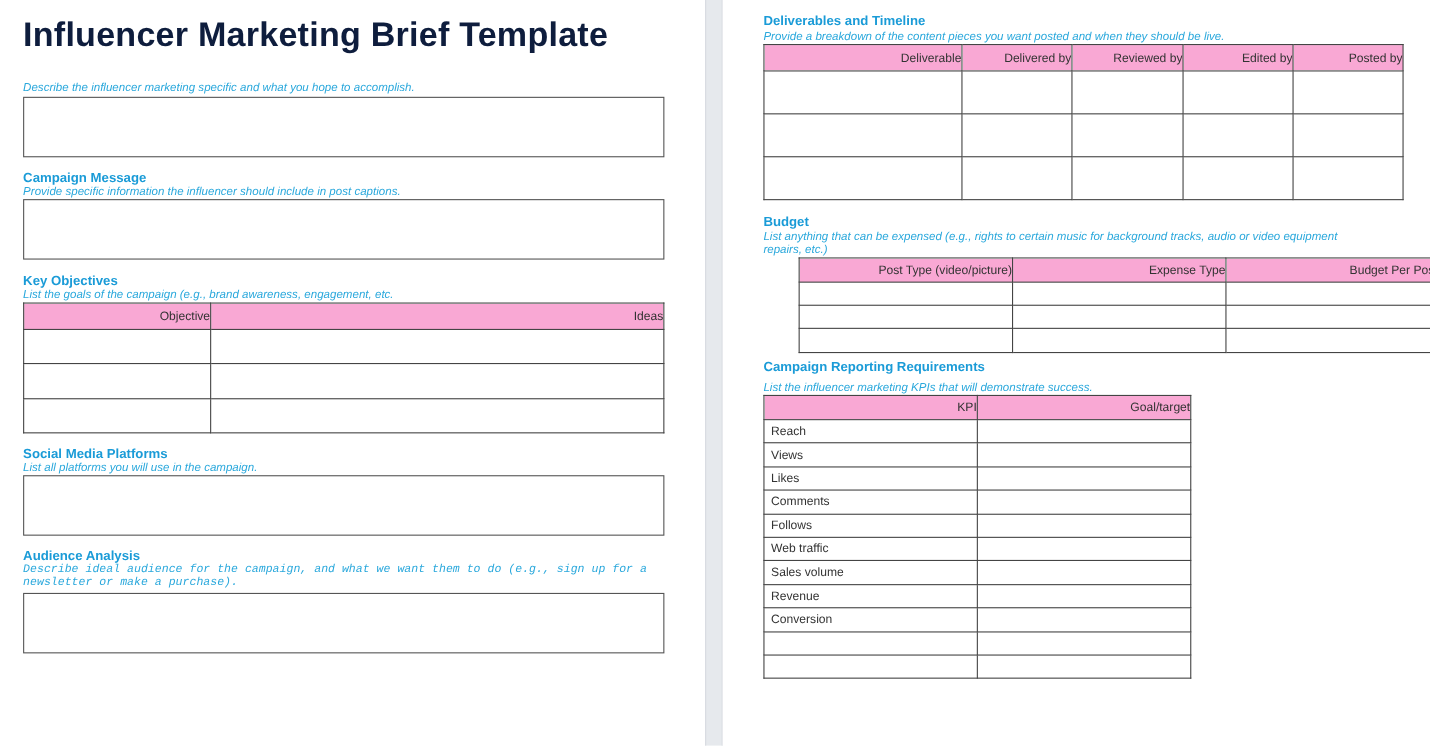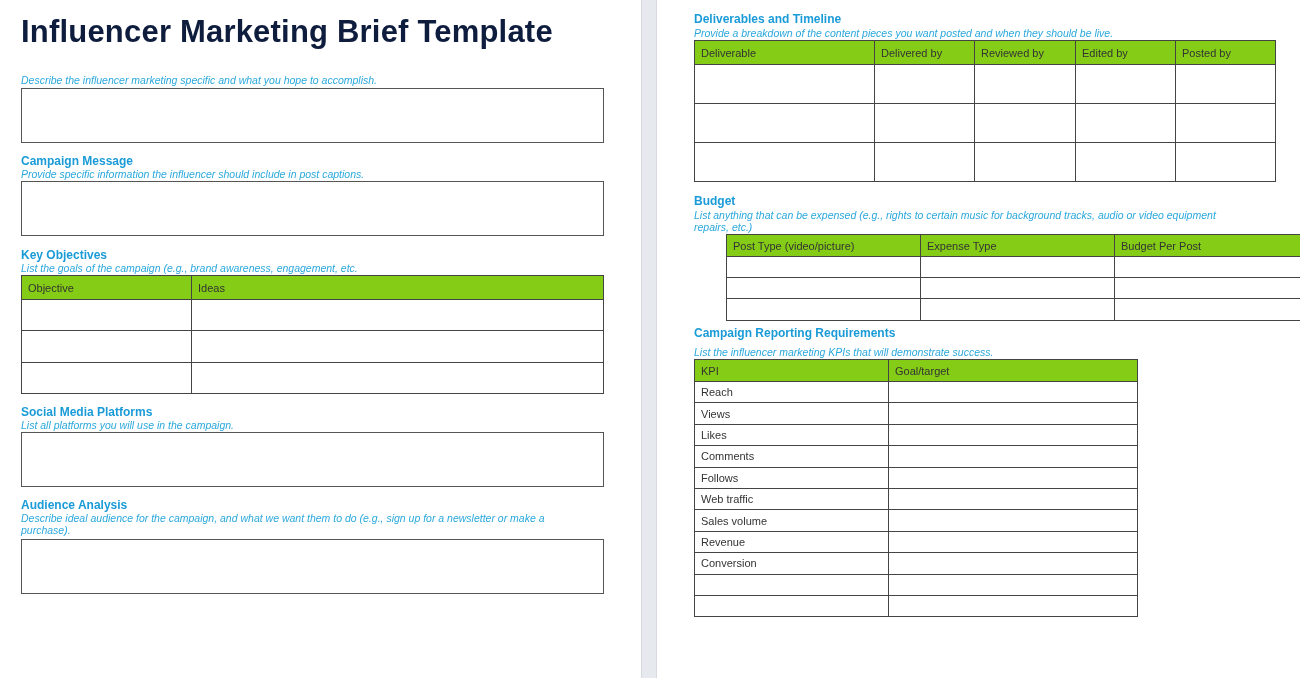--- a/index.html
+++ b/index.html
@@ -9,21 +9,21 @@
   .page-left { left: 0; width: 641px; }
   .page-right { left: 657px; width: 643px; }
   .gutter { position: absolute; left: 641px; top: 0; width: 16px; height: 678px; background: #e6e9ed;
             border-left: 1px solid #d7dbe0; border-right: 1px solid #d7dbe0; }
   .doc-title { position: absolute; left: 21px; top: 14px; font-size: 31px; font-weight: bold; color: #0e1d3d; letter-spacing: 0.2px; white-space: nowrap; }
   .sec-head { position: absolute; font-size: 12px; font-weight: bold; color: #1a9bd7; white-space: nowrap; }
   .sec-desc { position: absolute; font-size: 10.5px; font-style: italic; color: #2aa8dc; line-height: 12px; }
   .box { position: absolute; border: 1px solid #555; background: #fff; }
   table.grid { position: absolute; border-collapse: collapse; table-layout: fixed; }
   table.grid th, table.grid td { border: 1px solid #444; font-size: 11px; color: #333; text-align: left; padding: 0 0 0 6px; font-weight: normal; vertical-align: middle; white-space: nowrap; overflow: hidden; }
-  table.grid th { background: #84cc16; }
+  table.grid th { background: #f9a8d4; text-align: right; }
 </style>
 </head>
 <body>
 
 <div class="page page-left">
   <div class="doc-title">Influencer Marketing Brief Template</div>
 
   <div class="sec-head" style="left:21px; top:60px;margin-top:36px;">Overall Campaign Goal</div>
   <div class="sec-desc" style="left:21px; top:74px; width:600px;">Describe the influencer marketing specific and what you hope to accomplish.</div>
   <div class="box" style="left:21px; top:88px; width:583px; height:55px;"></div>
@@ -57,21 +57,21 @@
       <td></td>
     </tr>
   </tbody>
     </table>
 
   <div class="sec-head" style="left:21px; top:405px;">Social Media Platforms</div>
   <div class="sec-desc" style="left:21px; top:419px; width:600px;">List all platforms you will use in the campaign.</div>
   <div class="box" style="left:21px; top:432px; width:583px; height:55px;"></div>
 
   <div class="sec-head" style="left:21px; top:498px;">Audience Analysis</div>
-  <div class="sec-desc" style="left:21px; top:512px; width:575px;">Describe ideal audience for the campaign, and what we want them to do (e.g., sign up for a newsletter or make a purchase).</div>
+  <div class="sec-desc" style="left:21px; top:512px; width:575px;font-family:Liberation Mono, monospace;">Describe ideal audience for the campaign, and what we want them to do (e.g., sign up for a newsletter or make a purchase).</div>
   <div class="box" style="left:21px; top:539px; width:583px; height:55px;"></div>
 </div>
 
 <div class="gutter"></div>
 
 <div class="page page-right">
 
   <div class="sec-head" style="left:37px; top:12px;">Deliverables and Timeline</div>
   <div class="sec-desc" style="left:37px; top:27px; width:600px;">Provide a breakdown of the content pieces you want posted and when they should be live.</div>
   <table class="grid" style="left:37px; top:40px; width:582px;">
@@ -141,21 +141,21 @@
     <tr style="height:22px;">
       <td></td>
       <td></td>
       <td></td>
     </tr>
   </tbody>
     </table>
 
   <div class="sec-head" style="left:37px; top:326px;">Campaign Reporting Requirements</div>
   <div class="sec-desc" style="left:37px; top:346px; width:500px;">List the influencer marketing KPIs that will demonstrate success.</div>
-  <table class="grid" style="left:37px; top:359px; width:444px;">
+  <table class="grid" style="left:37px; top:359px; width:389px;">
     <colgroup>
         <col style="width:194px">
         <col>
       </colgroup>
     <tbody>
         <tr style="height:22px;">
       <th>KPI</th>
       <th>Goal/target</th>
     </tr>
     <tr style="height:21.4px;">

